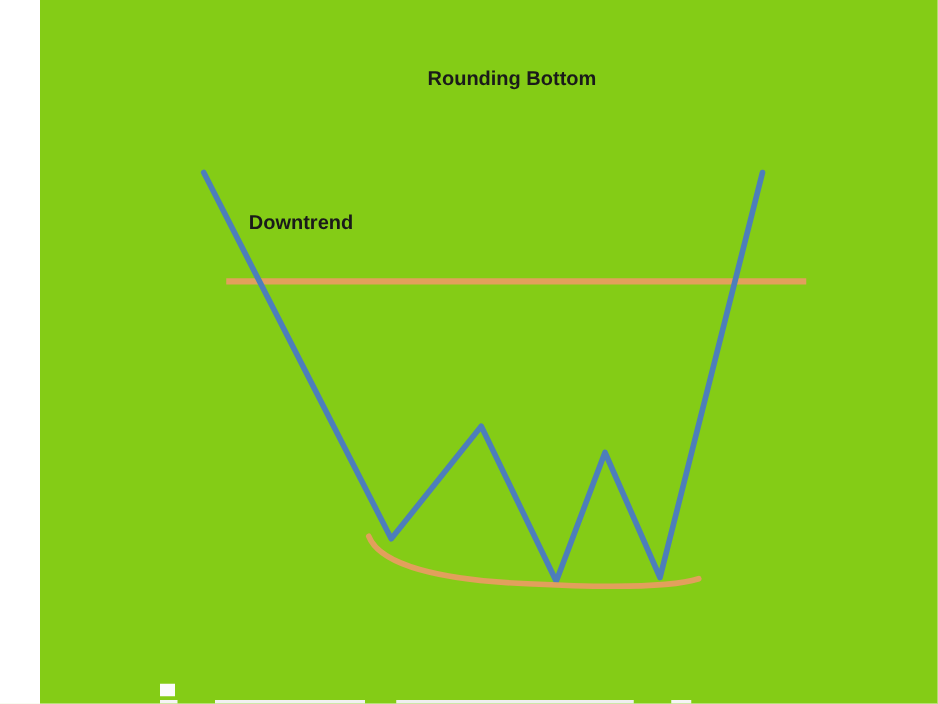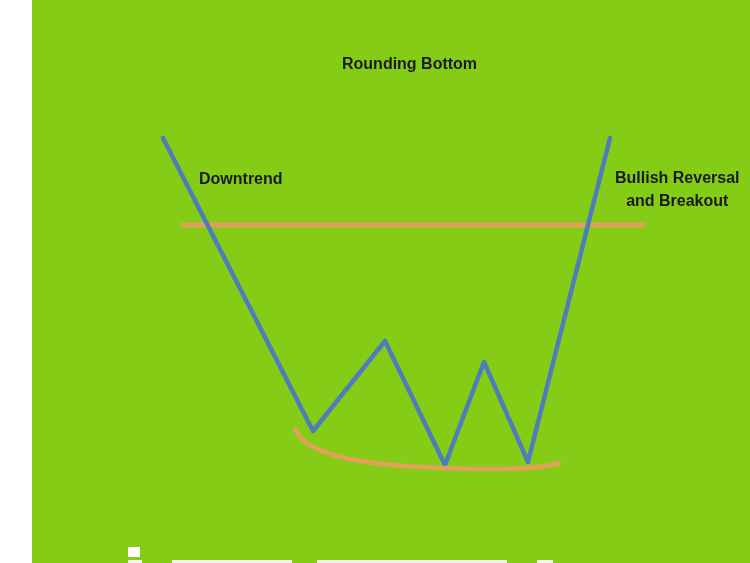--- a/index.html
+++ b/index.html
@@ -60,24 +60,20 @@
 </style>
 </head>
 <body>
 
 <div class="canvas">
 
   <div class="diagram-title">Rounding Bottom</div>
 
   <div class="label label-downtrend">Downtrend</div>
 
-  <div class="label label-breakout">
-    <span>Bullish Reversal</span><br>
-    <span>and Breakout</span>
-  </div>
 
   <svg class="diagram" width="750" height="563" viewBox="0 0 750 563">
     <line id="resistance-line" stroke-width="5" stroke-linecap="butt" x1="149" y1="225" x2="613" y2="225" stroke="#e2a05c"></line>
     <polyline id="price-line" fill="none" stroke-width="4.5" stroke-linejoin="round" stroke-linecap="round" points="131,138 281,431 353,341 413,465 452,362 496,462 578,138" stroke="#4d7ebb"></polyline>
     <path id="rounding-curve" fill="none" stroke-width="4.5" stroke-linecap="round" d="M 263 429 C 272 452 320 464 390 467 C 448 470 505 470 527 463" stroke="#e2a05c"></path>
   </svg>
 
   <div class="artifact artifact-a"></div>
   <div class="artifact artifact-b"></div>
   <div class="artifact artifact-c"></div>

